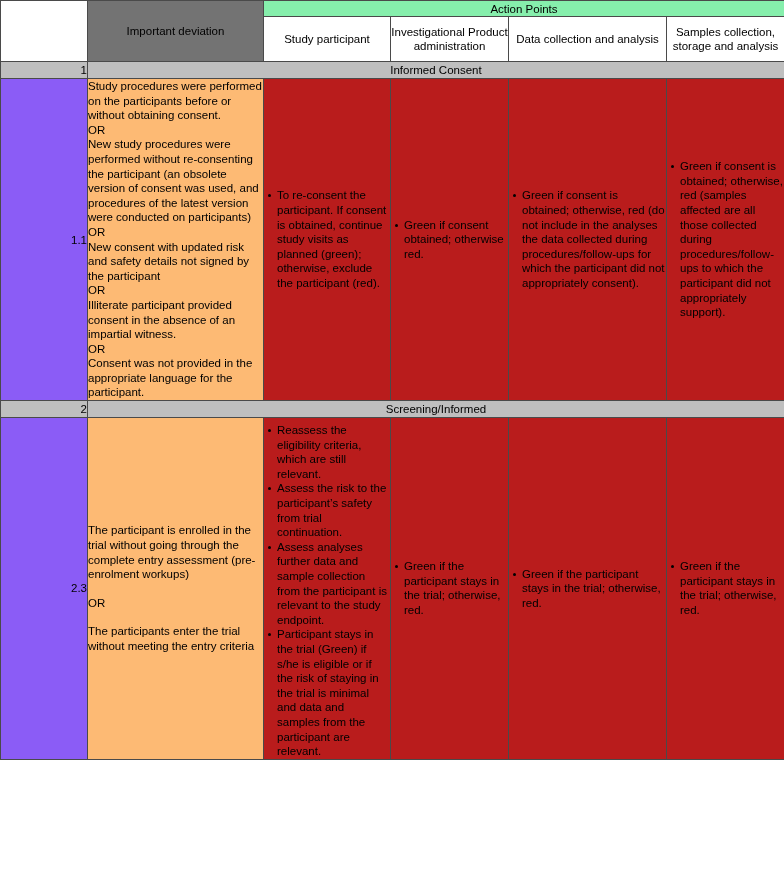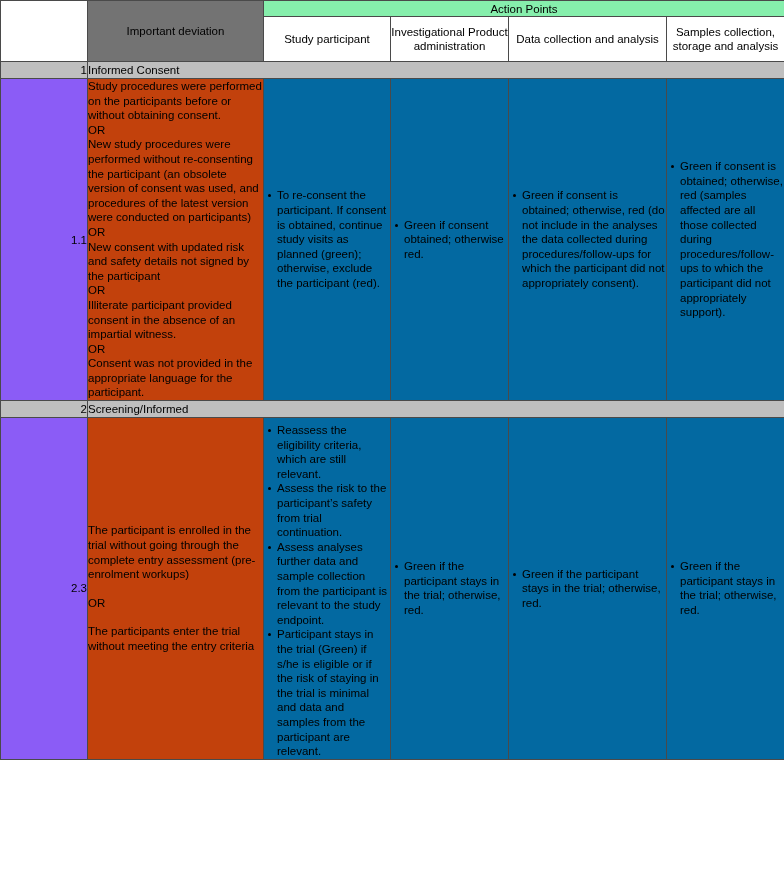--- a/index.html
+++ b/index.html
@@ -67,40 +67,41 @@
   
   .sec-num {
     background: #bfbfbf;
     text-align: right;
     padding: 2px 6px 2px 0;
     height: 16px;
     line-height: 15px;
   }
   .sec-label {
     background: #bfbfbf;
+    text-align: center;
     padding: 2px 4px;
     height: 16px;
     line-height: 15px;
   }
 
   
   .cell-num {
     background: #8b5cf6;
     text-align: right;
     padding: 0 6px 0 0;
     vertical-align: middle;
   }
   .cell-dev {
-    background: #c2410c;
+    background: #fdba74;
     vertical-align: middle;
     padding: 4px 6px 4px 7px;
     line-height: 14.6px;
   }
   .cell-amber {
-    background: #0369a1;
+    background: #b91c1c;
     vertical-align: middle;
     padding: 2px 4px 2px 2px;
   }
   .cell-amber.top-align {
     vertical-align: top;
     padding-top: 5px;
     margin-top: 6px;
   }
 
   .cell-dev p {

